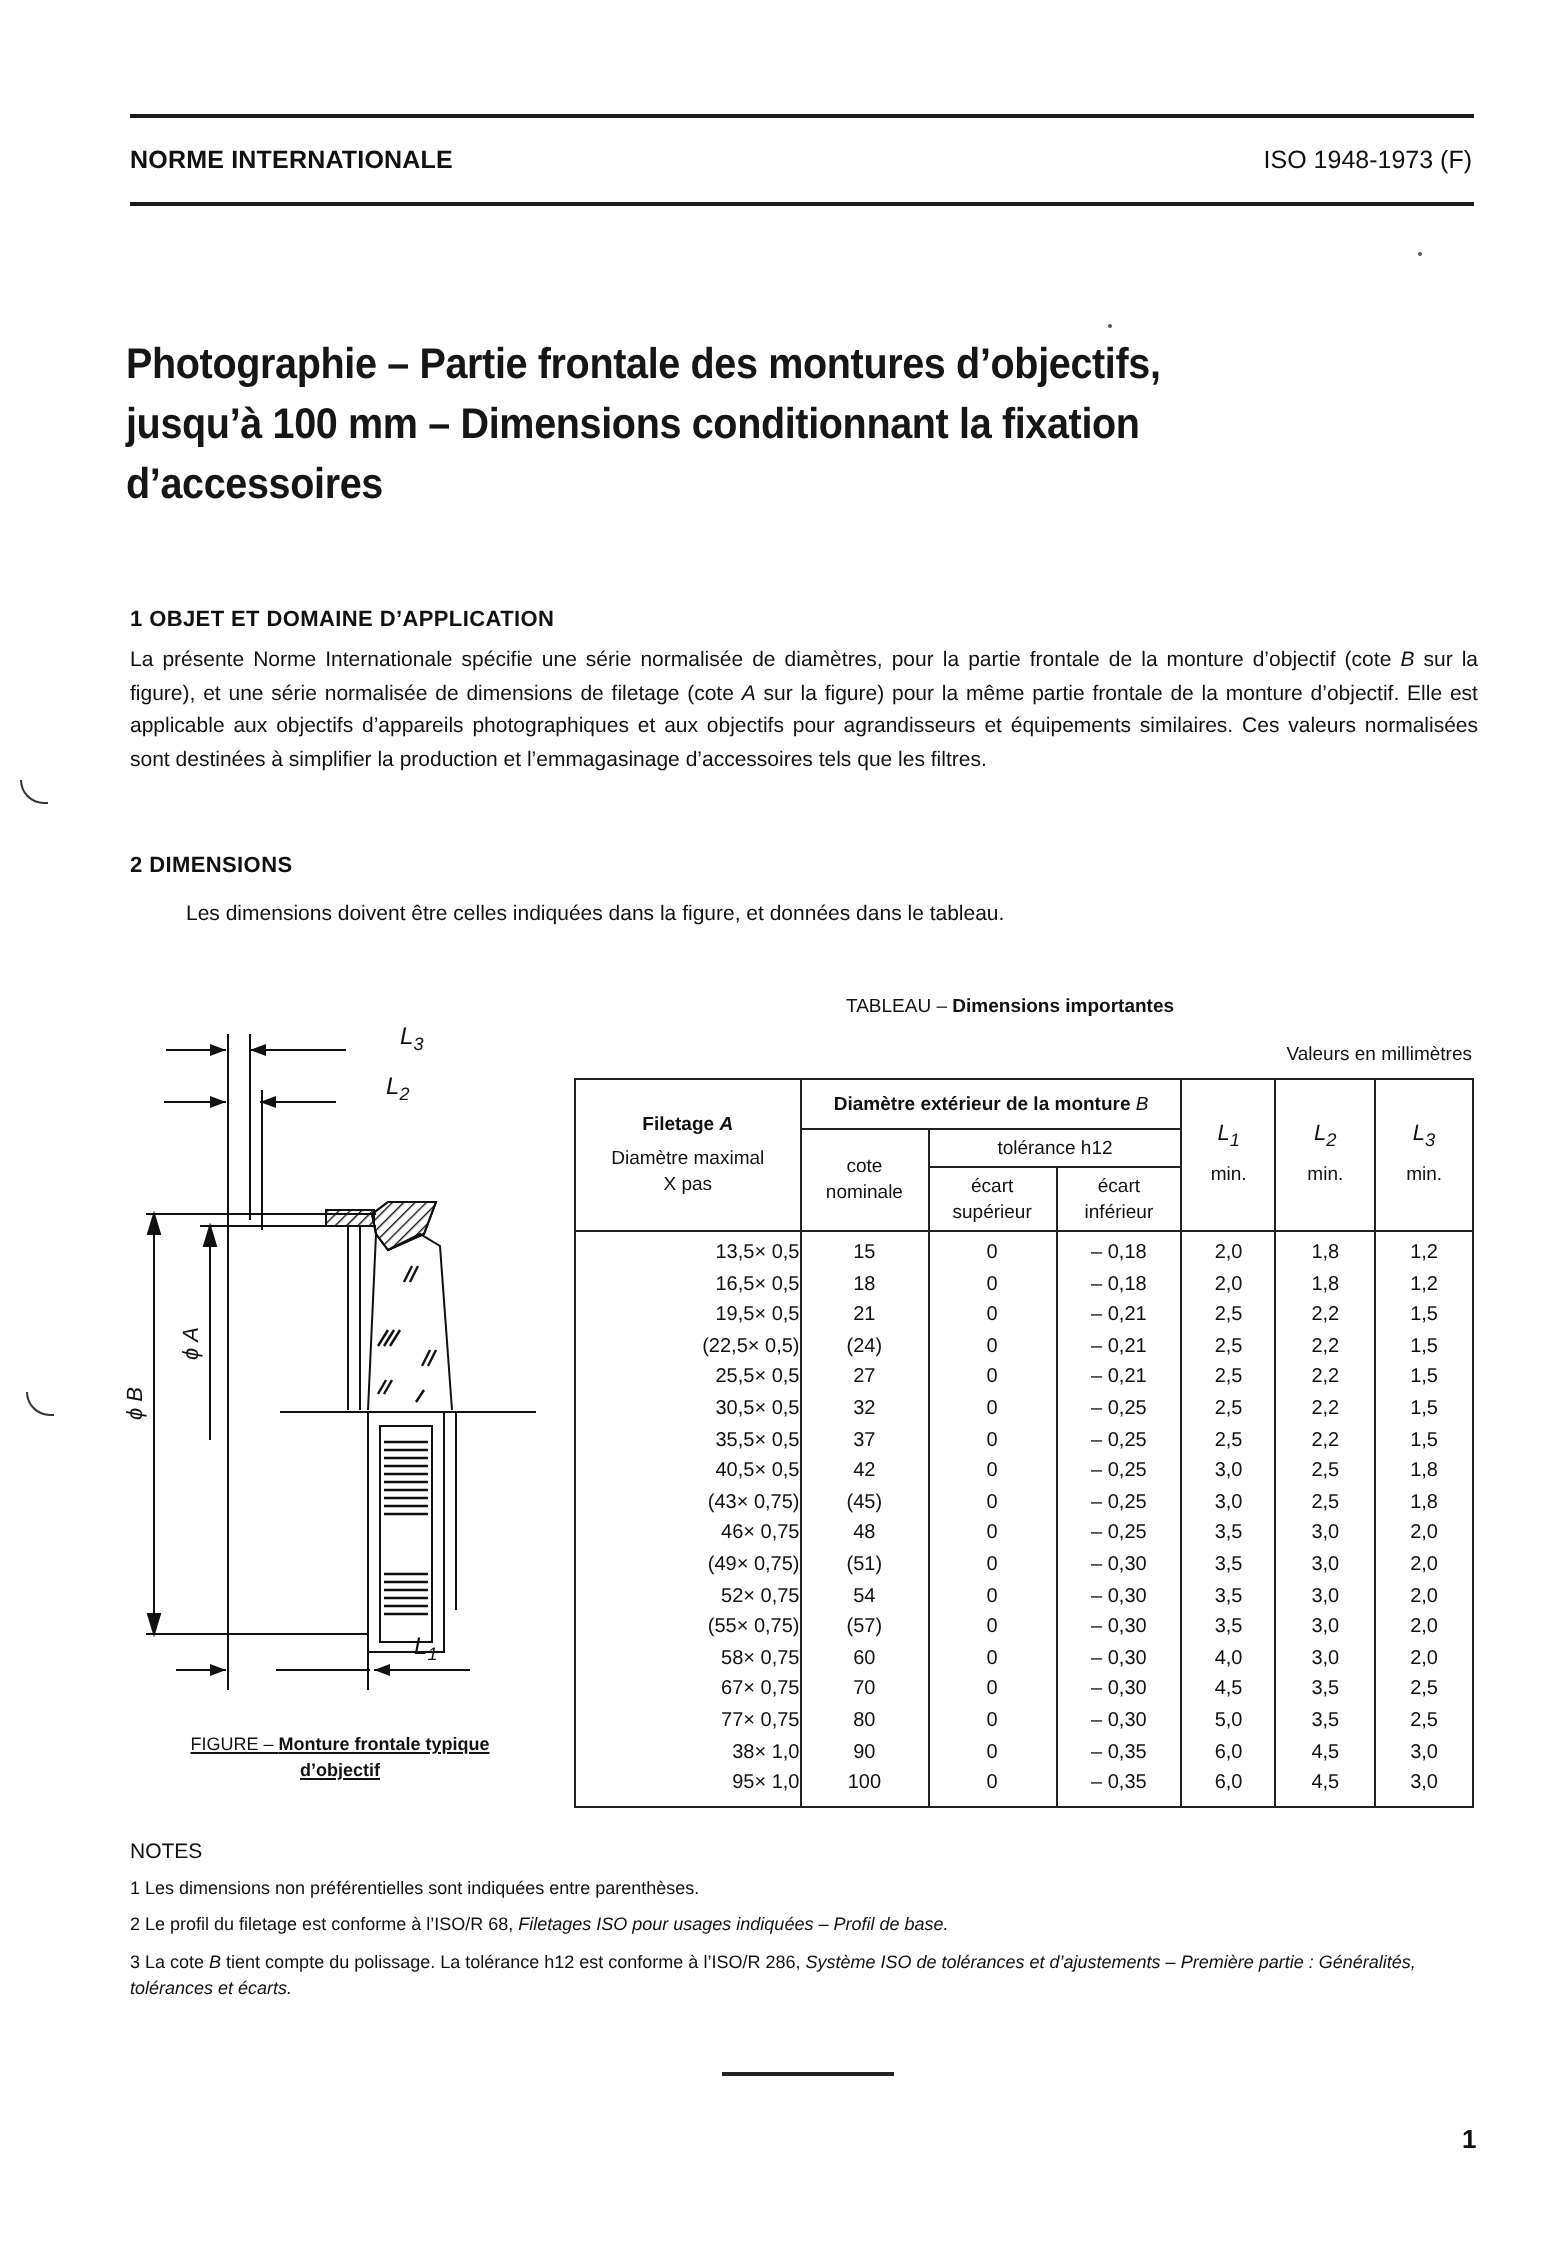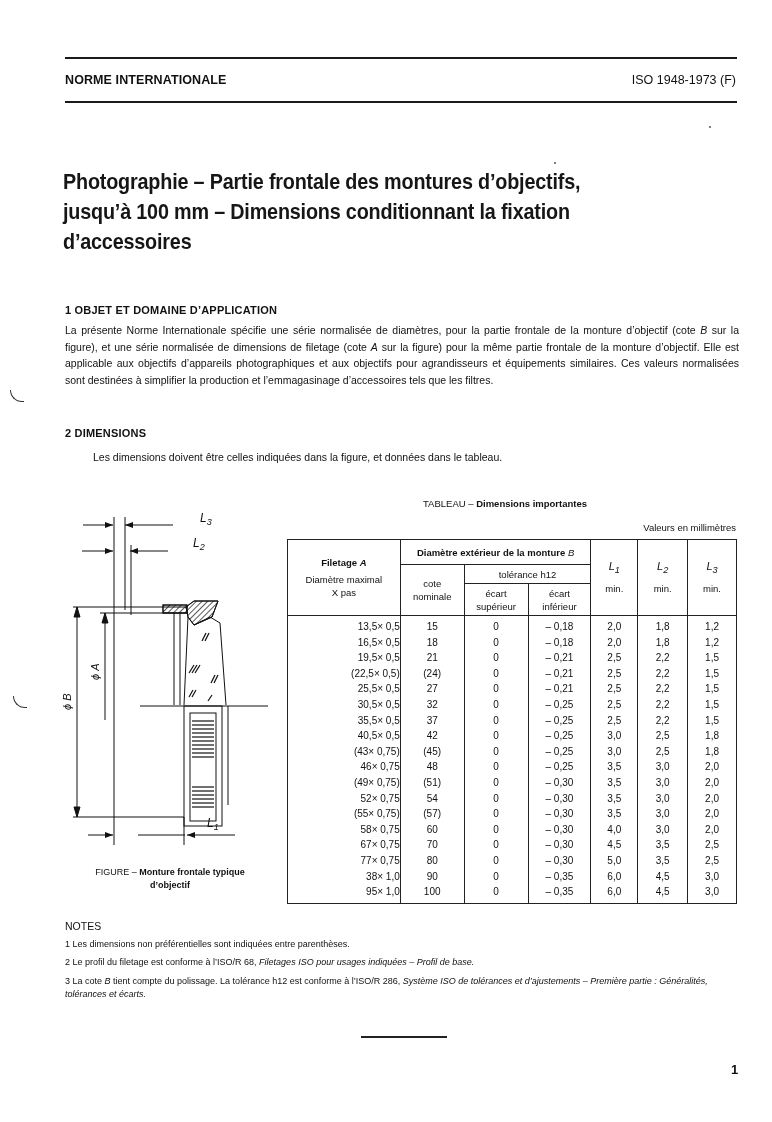--- a/index.html
+++ b/index.html
@@ -26,21 +26,21 @@
   table.dims thead th.bold { font-weight: bold; }
   table.dims tbody td { height: 15.6px; line-height: 15.6px; padding: 0; }
   table.dims tbody tr:first-child td { padding-top: 3px; }
   table.dims tbody tr:last-child td { border-bottom: 1.5px solid #222; padding-bottom: 3px; }
   table.dims .lbig { font-style: italic; font-size: 11px; }
   table.dims td.fil { text-align: right; padding-left: 28px; }
   table.dims td.fil span { display: inline-block; }
   table.dims td.fil .a { width: 30px; }
 
   .fig { position: absolute; left: 60px; top: 505px; width: 220px; height: 340px; }
-  .fig-caption { position: absolute; left: 70px; top: 866px; width: 200px; text-align: center; font-size: 9px; line-height: 13px; }
+  .fig-caption { position: absolute; left: 70px; top: 866px; width: 200px; text-align: center; font-size: 9px; line-height: 13px; text-decoration: underline; }
   .fig-caption b { font-weight: bold; }
 
   .notes-head { position: absolute; left: 65px; top: 920px; font-size: 10.5px; }
   .note { position: absolute; left: 65px; width: 680px; font-size: 9px; line-height: 13px; }
   .note i { font-style: italic; }
 
   .footrule { position: absolute; left: 361px; top: 1036px; width: 86px; height: 1.5px; background: #222; }
   .pageno { position: absolute; left: 731px; top: 1062px; font-size: 13px; font-weight: bold; }
 
   .margin-mark { position: absolute; width: 14px; height: 12px; border-left: 1.5px solid #333; border-bottom: 1.5px solid #333; border-bottom-left-radius: 12px; }

